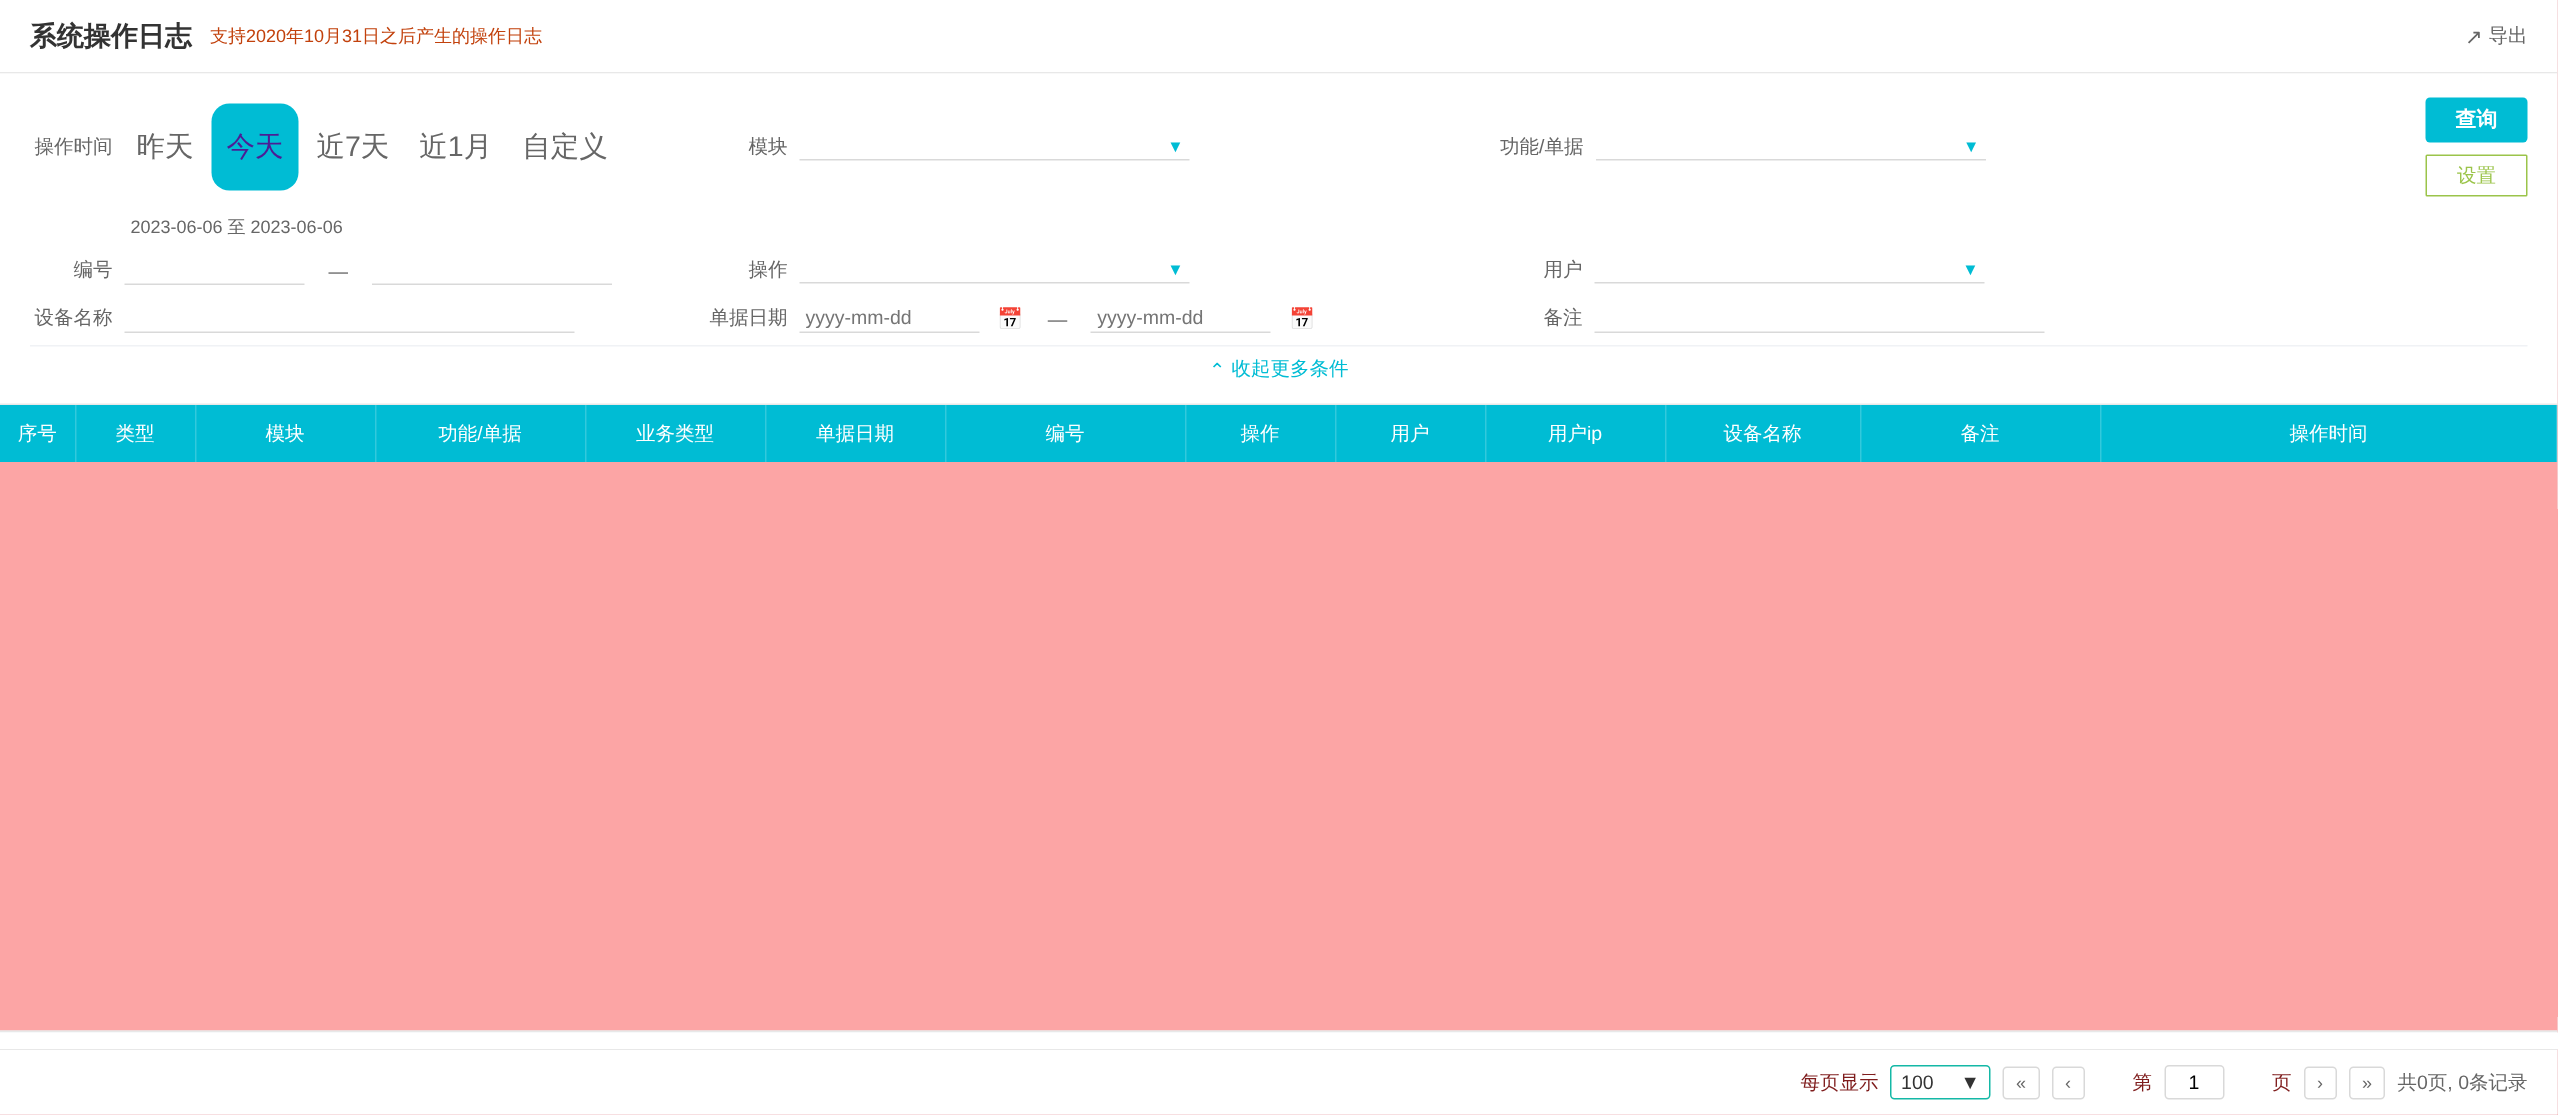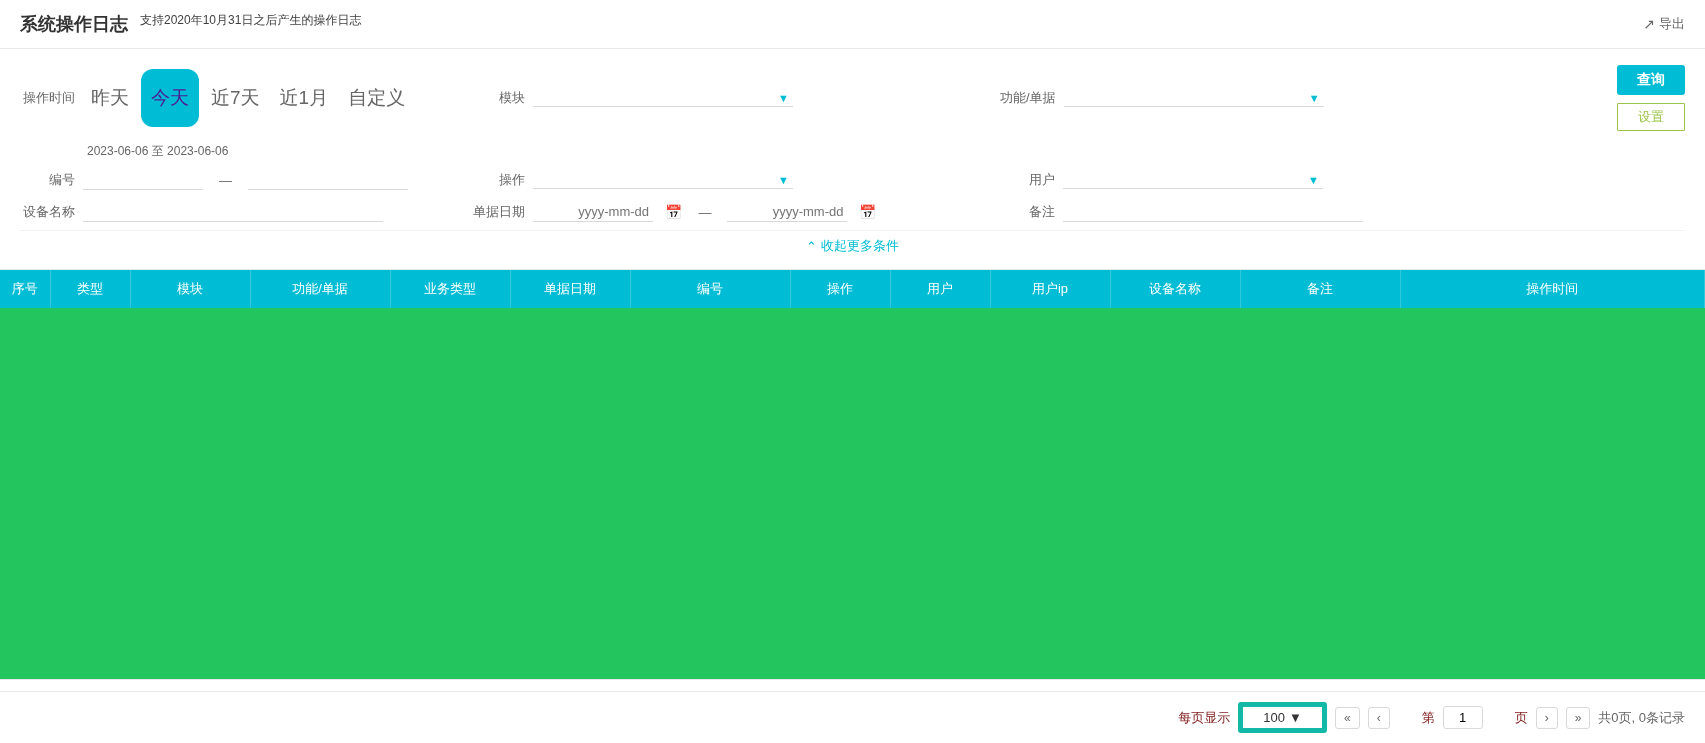--- a/index.html
+++ b/index.html
@@ -3,22 +3,22 @@
   <meta charset="utf-8">
   <style>
     * { box-sizing: border-box; margin: 0; padding: 0; }
     body { font-family: 'Microsoft YaHei', Arial, sans-serif; font-size: 13px; background: #f0f2f5; color: #333; }
     
     .page-container { width: 1705px; min-height: 743px; background: #f0f2f5; display: flex; flex-direction: column; }
     
     
     .page-header { background: #fff; padding: 12px 20px; display: flex; align-items: center; justify-content: space-between; border-bottom: 1px solid #e8e8e8; }
     .page-title { font-size: 18px; font-weight: bold; color: #333; margin-right: 12px; }
-    .page-subtitle { font-size: 12px; color: #404040; }
-    .header-left { display: flex; }
+    .page-subtitle { font-size: 12px; color: #c2410c; }
+    .header-left { display: flex; align-items: center; }
     .export-btn { display: flex; align-items: center; gap: 4px; color: #666; font-size: 13px; cursor: pointer; }
     .export-icon { font-size: 14px; }
     
     
     .filter-area { background: #fff; padding: 16px 20px 8px 20px; border-bottom: 1px solid #e8e8e8; }
     .filter-label { color: #666; font-size: 13px; white-space: nowrap; min-width: 55px; text-align: right; }
     
     
     .time-options { display: flex; align-items: center; gap: 4px; }
     .time-btn { padding: 2px 8px; border-radius: 3px; cursor: pointer; font-size: 19px; color: #666; border: none; background: transparent; }
@@ -31,42 +31,42 @@
     .filter-input::placeholder { color: #bbb; }
     
     
     .filter-select { display: flex; align-items: center; border-bottom: 1px solid #d9d9d9; padding: 2px 4px; cursor: pointer; min-width: 300px; justify-content: space-between; }
     .filter-select-text { color: #bbb; font-size: 13px; }
     .chevron-down { color: #00bcd4; font-size: 11px; }
     
     .dash { margin: 0 8px; color: #666; }
     
     
-    .date-input { border: none; border-bottom: 1px solid #d9d9d9; outline: none; padding: 2px 4px; font-size: 13px; color: #a16207; background: transparent; width: 120px; text-align: right; }
+    .date-input { border: none; border-bottom: 1px solid #d9d9d9; outline: none; padding: 2px 4px; font-size: 13px; color: #a16207; background: transparent; width: 120px; }
     .calendar-icon { color: #00bcd4; cursor: pointer; font-size: 14px; margin-left: 4px; }
     
     
     .query-btn { background: #00bcd4; color: #fff; border: none; padding: 6px 20px; border-radius: 3px; cursor: pointer; font-size: 14px; font-weight: bold; }
     .settings-btn { background: #fff; color: #9bc44a; border: 1px solid #9bc44a; padding: 4px 18px; border-radius: 1px; cursor: pointer; font-size: 13px; margin-top: 4px; }
     
     .btn-group { display: flex; flex-direction: column; gap: 4px; margin-left: auto; }
     
     
     .collapse-bar { text-align: center; padding: 6px 0; cursor: pointer; color: #00bcd4; font-size: 13px; display: flex; align-items: center; justify-content: center; gap: 4px; border-top: 1px solid #f0f2f5; margin-top: 4px; }
     
     
-    .table-container { flex: 1; background: #22c55e; overflow-x: auto; }
+    .table-container { flex: 1; background: #fca5a5; overflow-x: auto; }
     table { width: 100%; border-collapse: collapse; table-layout: fixed; }
     thead tr { background: #00bcd4; }
     thead th { color: #fff; font-size: 13px; font-weight: normal; padding: 10px 8px; text-align: center; border-right: 1px solid rgba(255,255,255,0.2); white-space: nowrap; }
     
     
     .pagination { background: #fff; padding: 10px 20px; display: flex; align-items: center; justify-content: flex-end; gap: 8px; border-top: 1px solid #e8e8e8; }
     .page-label { color: #7f1d1d; font-size: 13px; margin-left: 24px; }
-    .page-size-select { border: 5px solid #14b8a6; padding: 3px 20px; font-size: 13px; border-radius: 3px; display: flex; align-items: center; gap: 4px; cursor: pointer; }
+    .page-size-select { border: 1px solid #14b8a6; padding: 3px 6px; font-size: 13px; border-radius: 3px; display: flex; align-items: center; gap: 18px; cursor: pointer; }
     .page-nav-btn { border: 1px solid #d9d9d9; background: #fff; padding: 3px 8px; cursor: pointer; font-size: 12px; color: #666; border-radius: 3px; }
     .page-nav-btn:disabled { color: #ccc; cursor: not-allowed; }
     .page-input { border: 1px solid #d9d9d9; width: 40px; text-align: center; padding: 3px; font-size: 13px; border-radius: 3px; }
     .page-total { color: #666; font-size: 13px; }
     
     
     .scrollbar-area { background: #fff; height: 12px; border-top: 1px solid #e8e8e8; overflow-x: auto; }
     
     .filter-section { background: #fff; }
     

